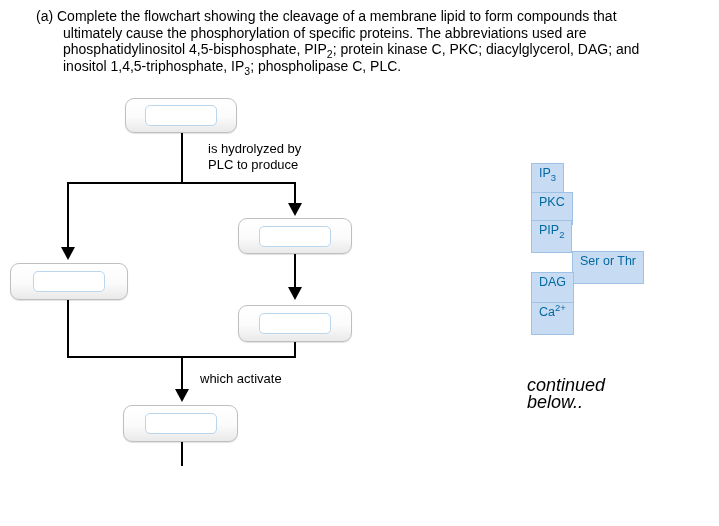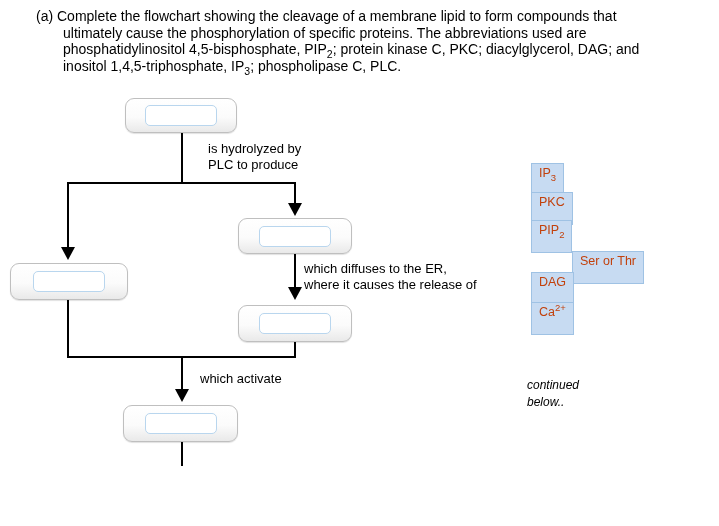--- a/index.html
+++ b/index.html
@@ -74,33 +74,33 @@
 
   
   .chip {
     position: absolute;
     display: inline-block;
     background: var(--chip-bg);
     border: 1px solid var(--chip-border);
     border-radius: 0;
     padding: 2px 7px 15px 7px;
     font-size: 12.5px;
-    color: #c2410c;
+    color: #0369a1;
     cursor: pointer;
     white-space: nowrap;
   }
   .chip sub { font-size: 9.5px; line-height: 0; }
   .chip sup { font-size: 9.5px; line-height: 0; }
 
   .note {
     position: absolute;
     left: 527px;
     top: 377px;
     margin: 0;
-    font-size: 12px;
+    font-size: 18px;
     font-style: italic;
     line-height: 17px;
     white-space: pre-line;
   }
 </style>
 </head>
 <body>
 
 <div class="page">
 
@@ -136,22 +136,20 @@
   <div class="vline" style="left:67px; top:300px; height:58px;"></div>
   <div class="vline" style="left:294px; top:342px; height:16px;"></div>
   <div class="hline" style="left:67px; top:356px; width:229px;"></div>
   <div class="vline" style="left:181px; top:356px; height:33px;"></div>
   <div class="arrow-down" style="left:175px; top:389px;"></div>
   <div class="vline" style="left:181px; top:442px; height:26px;"></div>
   <div class="arrow-down" style="left:175px; top:468px;"></div>
 
   <div class="edge-label" style="left:192px; top:141px;margin-left:16px;">is hydrolyzed by
 PLC to produce</div>
-  <div class="edge-label" style="left:304px; top:261px;">which diffuses to the ER,
-where it causes the release of</div>
   <div class="edge-label" style="left:192px; top:371px;margin-left:8px;">which activate</div>
 
   <div class="chip" style="left:531px; top:163px;"><span>IP</span><sub>3</sub></div>
   <div class="chip" style="left:531px; top:192px;"><span>PKC</span></div>
   <div class="chip" style="left:531px; top:220px;"><span>PIP</span><sub>2</sub></div>
   <div class="chip" style="left:530px; top:251px;margin-left:42px;"><span>Ser or Thr</span></div>
   <div class="chip" style="left:531px; top:272px;"><span>DAG</span></div>
   <div class="chip" style="left:531px; top:302px;"><span>Ca</span><sup>2+</sup></div>
 
   <p class="note">continued

